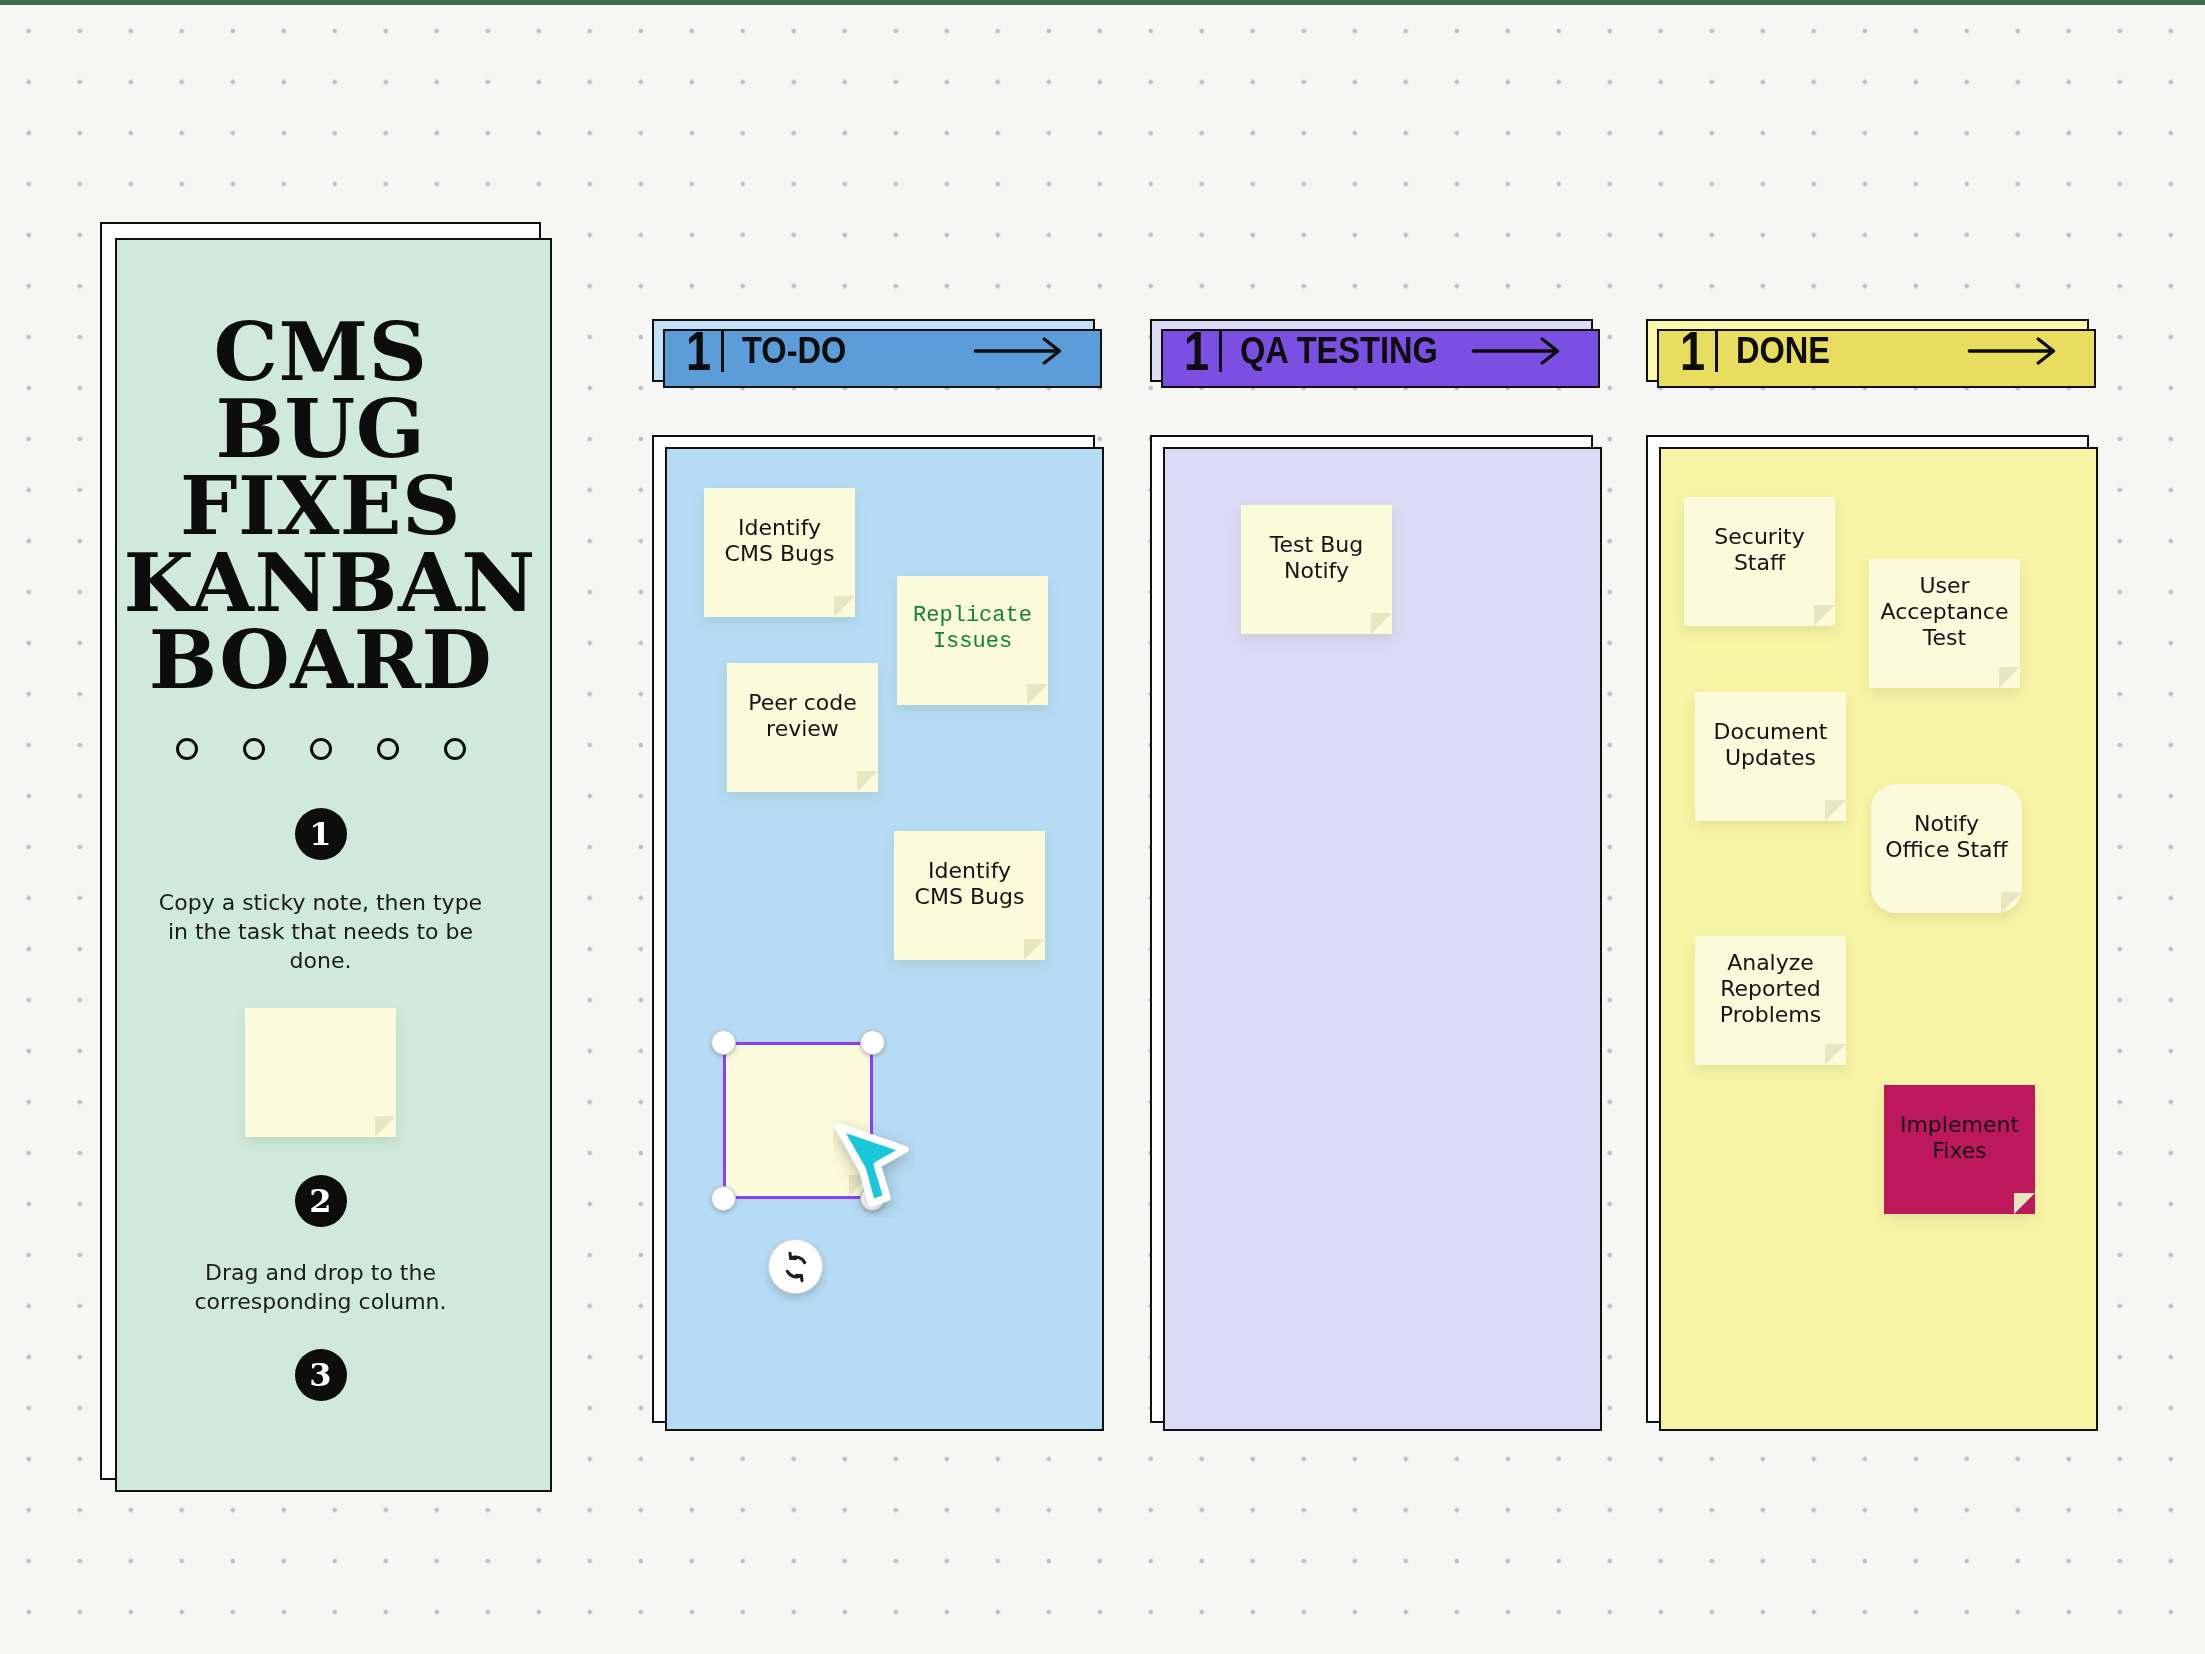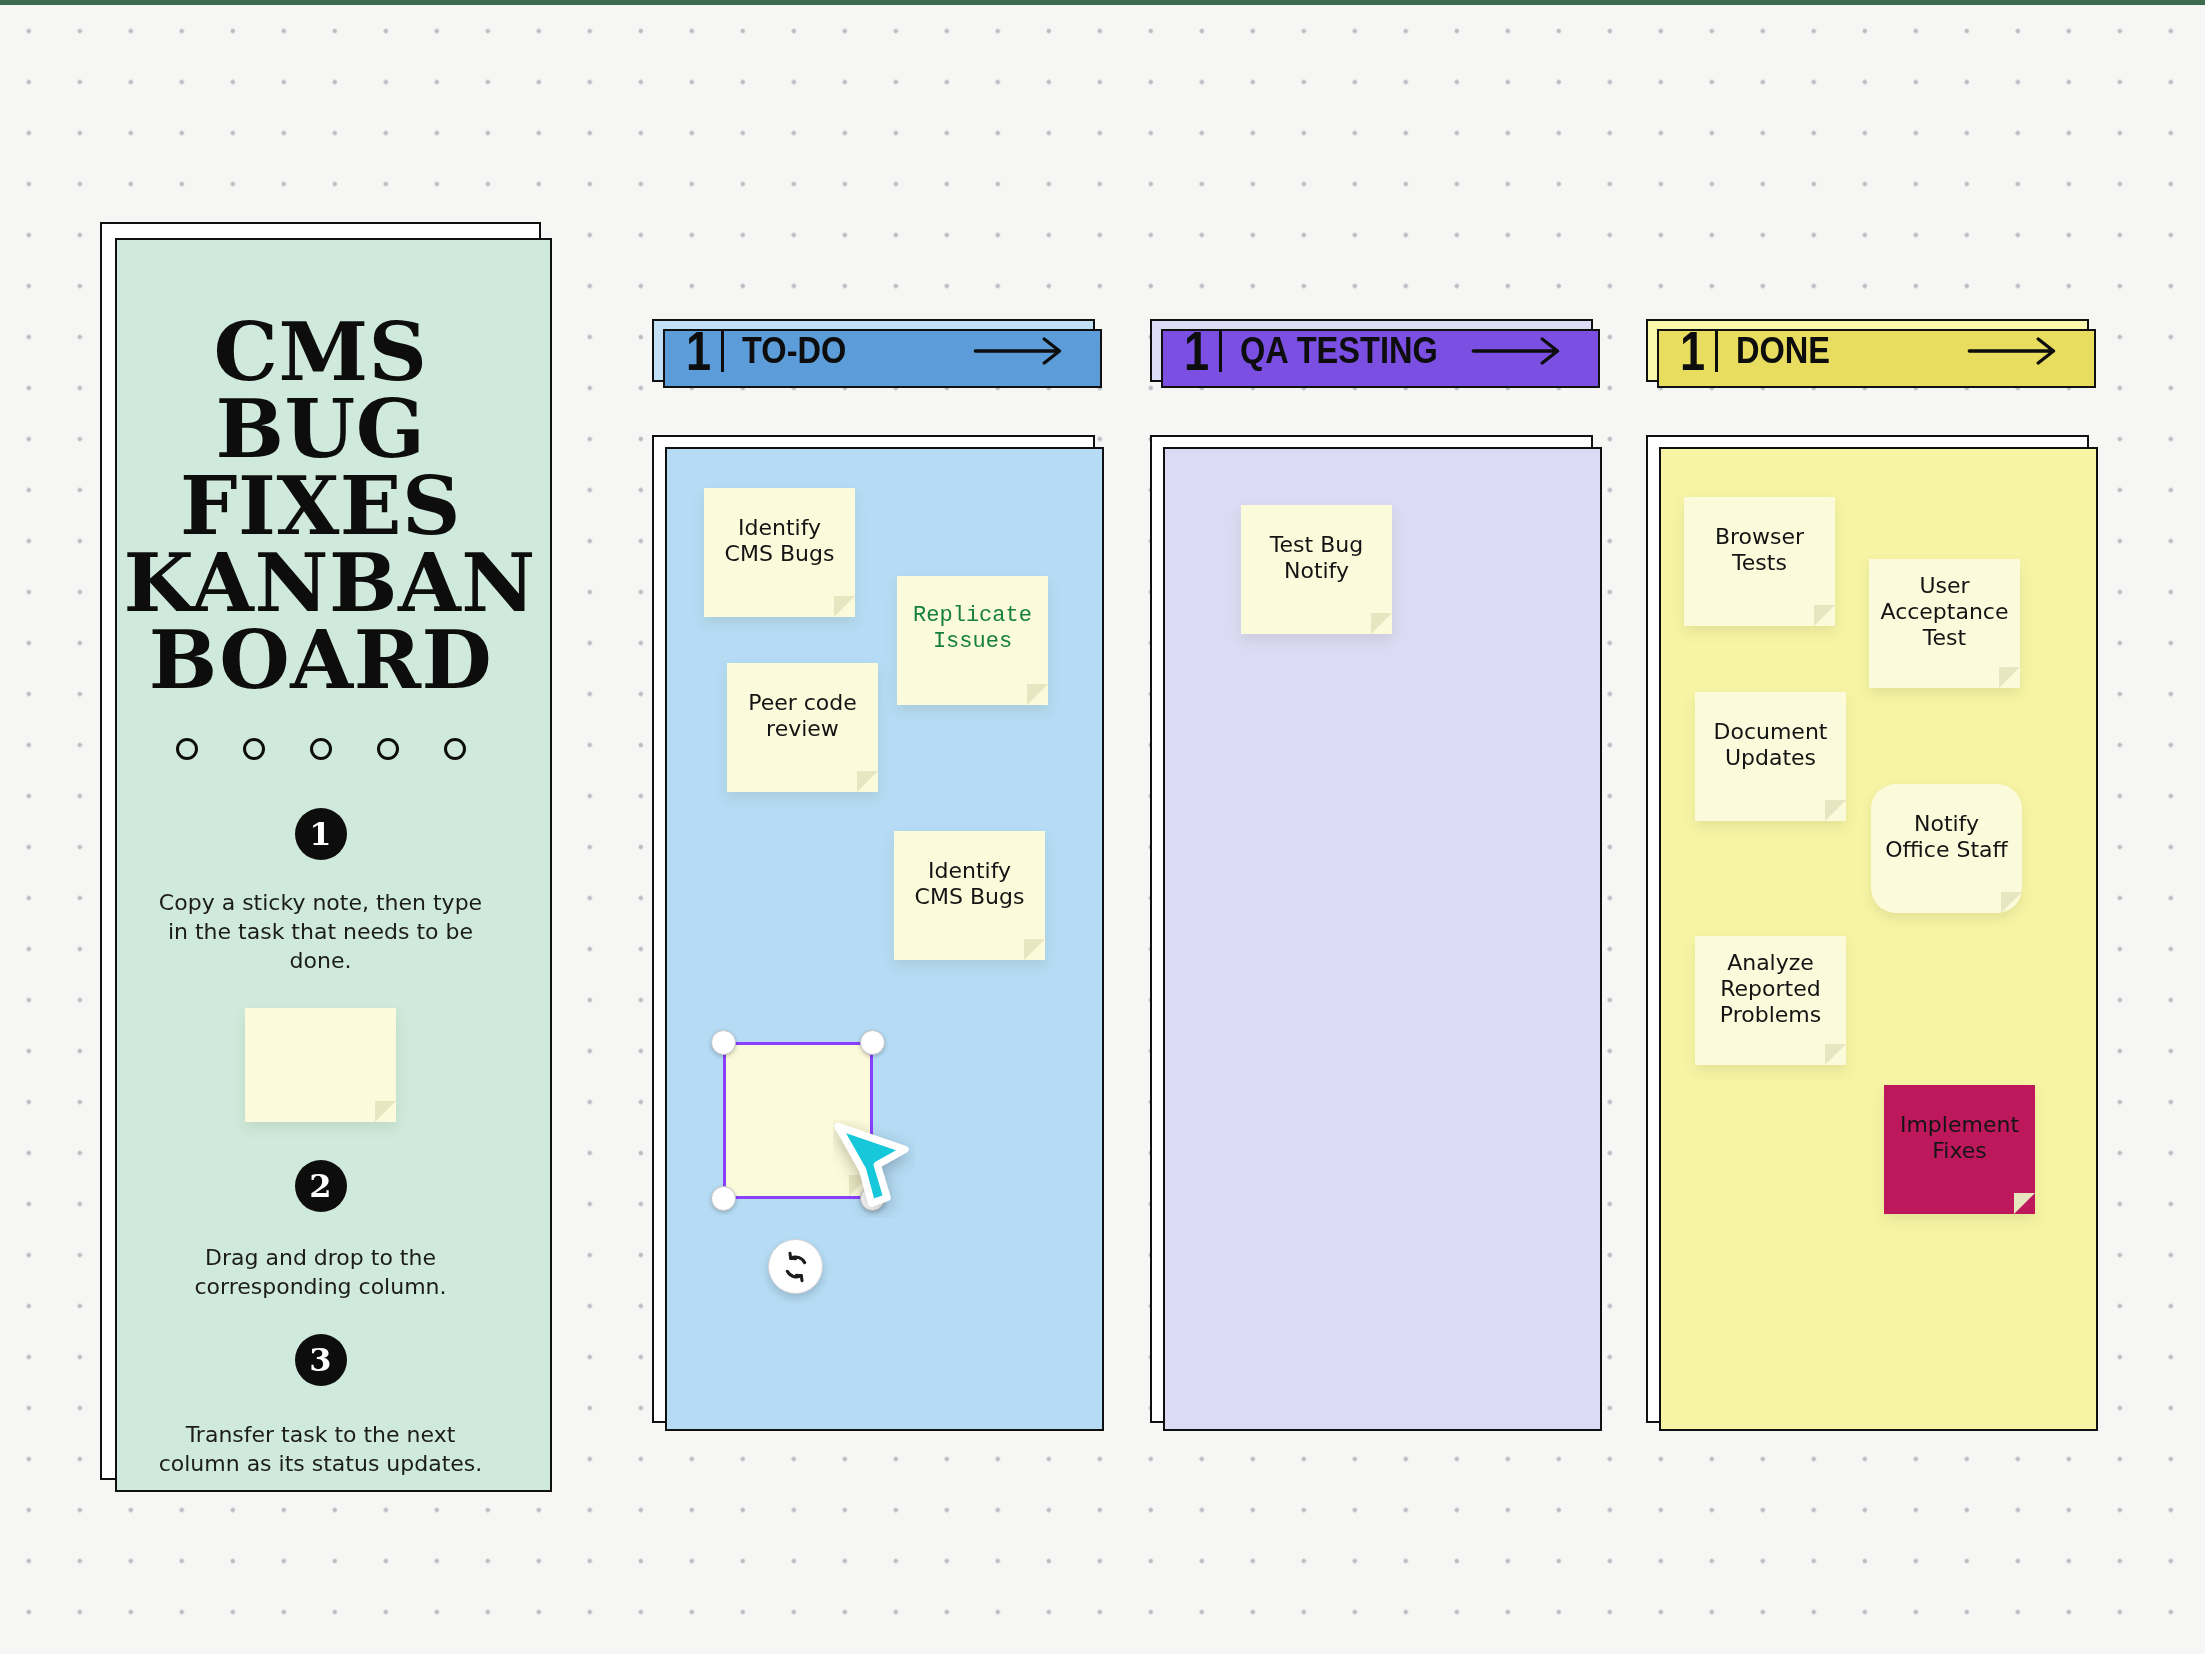--- a/index.html
+++ b/index.html
@@ -126,21 +126,20 @@
         <span class="fold" style="background: rgb(232, 230, 193);"></span>
       </div>
 
       <div class="step step2">
         <div class="step-badge">2</div>
         <p class="step-text">Drag and drop to the corresponding column.</p>
       </div>
 
       <div class="step step3">
         <div class="step-badge">3</div>
-        <p class="step-text">Transfer task to the next column as its status updates.</p>
       </div>
     </div>
   </aside>
 
   <div id="board-layer">
       <div class="shadowed col-header" style="left: 652px; top: 319px; width: 443px; background: rgb(194, 224, 246);">
         <div class="shadow-layer" style="background: rgb(91, 156, 217);"></div>
         <span class="col-number">1</span>
         <span class="col-divider"></span>
         <span class="col-label">TO-DO</span>
@@ -188,21 +187,21 @@
         <span class="col-number">1</span>
         <span class="col-divider"></span>
         <span class="col-label">DONE</span>
         <svg viewBox="0 0 170 56" width="93" height="31" class="col-arrow">
           <path d="M6 28 H158 M132 6 L160 28 L132 50" stroke="#0d0d0d" stroke-width="6" fill="none" stroke-linecap="round" stroke-linejoin="round"></path>
         </svg>
       </div>
       <div class="shadowed col-card" style="left: 1646px; width: 443px;">
         <div class="shadow-layer" style="background: rgb(247, 245, 165);"></div>
         <div class="sticky abs" style="left: 36px; top: 60px; background: rgb(251, 250, 218);">
-          <span class="sticky-text" style="color: rgb(20, 20, 20);">Browser Tests</span>
+          <span class="sticky-text" style="color: rgb(20, 20, 20);">Security Staff</span>
           <span class="fold" style="background: rgb(232, 230, 193);"></span>
         </div>
         <div class="sticky abs" style="left: 221px; top: 122px; background: rgb(251, 250, 218);">
           <span class="sticky-text" style="color: rgb(20, 20, 20);">User Acceptance Test</span>
           <span class="fold" style="background: rgb(232, 230, 193);"></span>
         </div>
         <div class="sticky abs" style="left: 47px; top: 255px; background: rgb(251, 250, 218);">
           <span class="sticky-text" style="color: rgb(20, 20, 20);">Document Updates</span>
           <span class="fold" style="background: rgb(232, 230, 193);"></span>
         </div>

